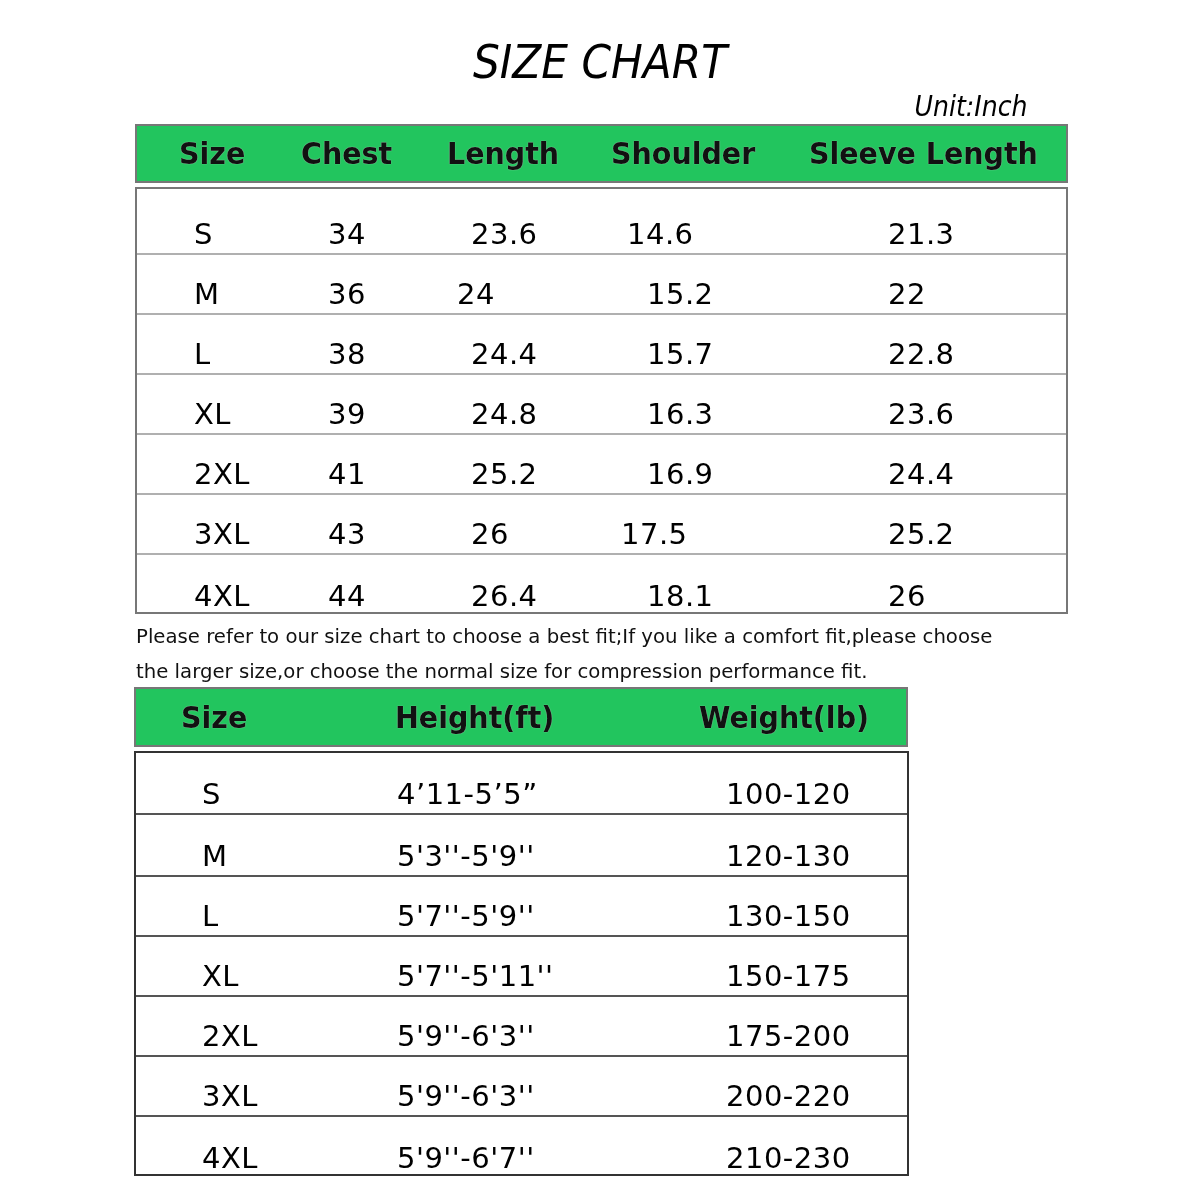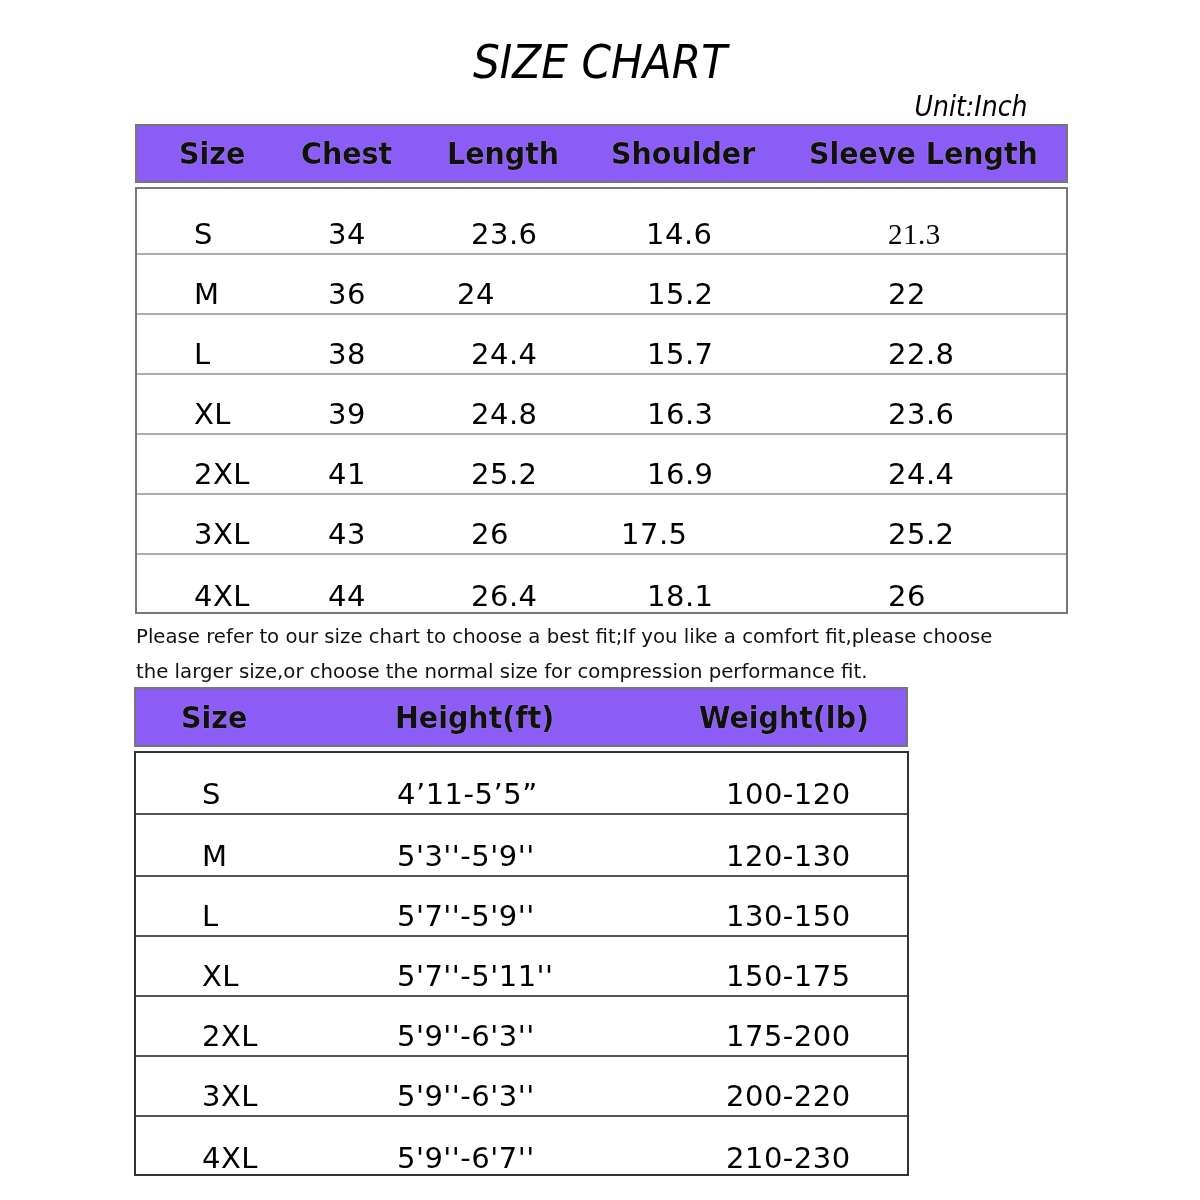--- a/index.html
+++ b/index.html
@@ -34,21 +34,21 @@
       top: 90px;
       font-style: italic;
       font-size: 28px;
       line-height: 34px;
       transform: scaleX(0.9);
       transform-origin: right center;
     }
 
     .hdr {
       position: absolute;
-      background: #8b5cf6;
+      background: #22c55e;
       border: 2px solid #777;
       box-sizing: border-box;
       display: flex;
       align-items: center;
     }
     .hdr span {
       position: absolute;
       font-weight: bold;
       font-size: 30px;
       color: #111;
@@ -107,22 +107,22 @@
   <span style="left:310px;">Length</span>
   <span style="left:474px;">Shoulder</span>
   <span style="left:672px;">Sleeve Length</span>
 </div>
 
 <div class="body" style="left:135px; top:187px; width:933px; height:427px;">
   <div class="row" style="top:6px;">
     <span style="left:57px;">S</span>
     <span style="left:191px;">34</span>
     <span style="left:334px;">23.6</span>
-    <span style="left:509px;text-align:right;">14.6</span>
-    <span style="left:751px;font-family:Liberation Serif, serif;">21.3</span>
+    <span style="left:490px;text-align:right;">14.6</span>
+    <span style="left:751px;">21.3</span>
   </div>
   <div class="row" style="top:66px;">
     <span style="left:57px;">M</span>
     <span style="left:191px;">36</span>
     <span style="left:320px;">24</span>
     <span style="left:510px;">15.2</span>
     <span style="left:751px;margin-top:17px;">22</span>
   </div>
   <div class="row" style="top:126px;">
     <span style="left:57px;">L</span>

